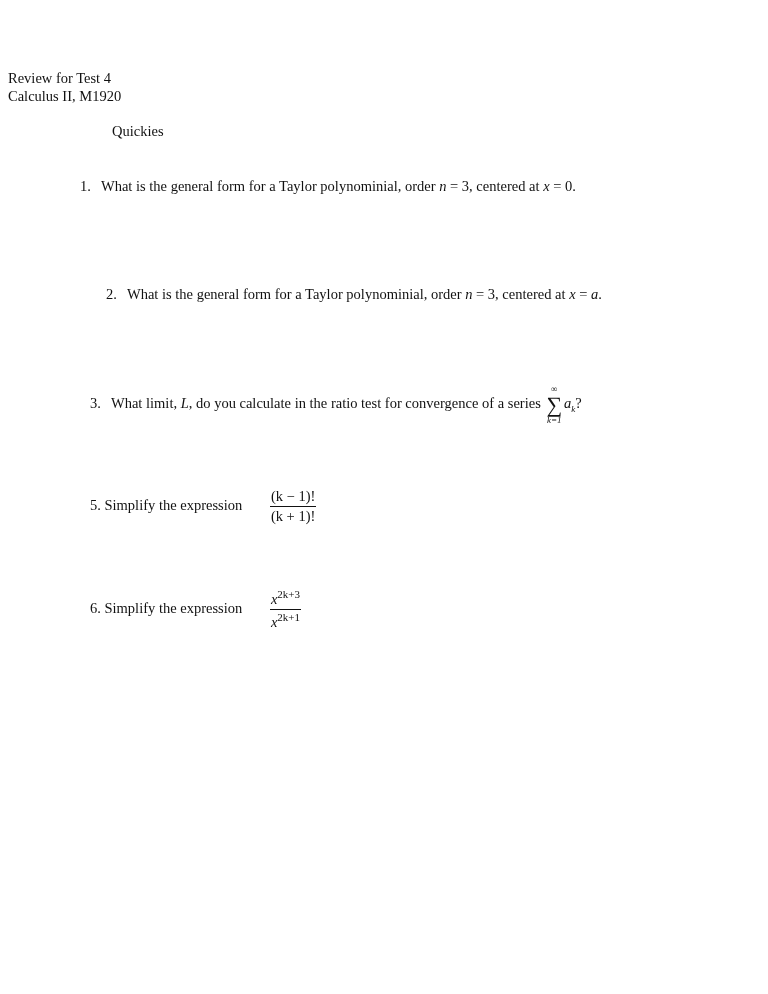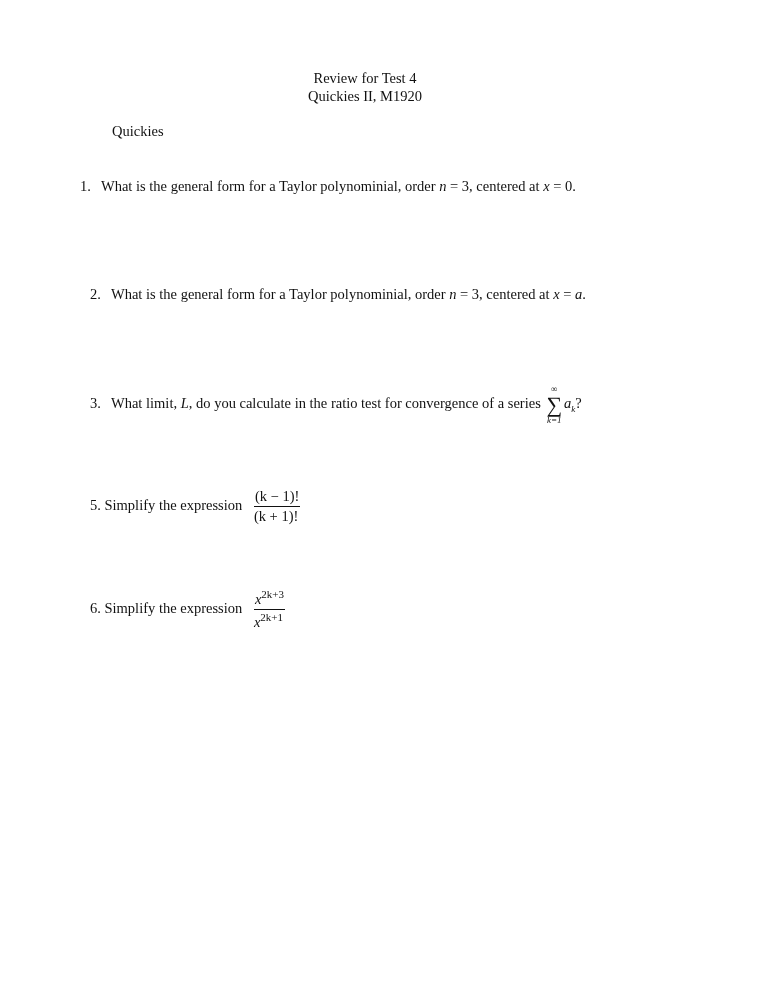--- a/index.html
+++ b/index.html
@@ -1,43 +1,43 @@
 <!DOCTYPE html>
 <html><head>
 <meta charset="utf-8">
 <style>
   html, body { margin:0; padding:0; background:#ffffff; }
   body { width:768px; height:994px; position:relative; overflow:hidden;
          font-family:"Liberation Serif","DejaVu Serif",serif; color:#111; font-size:14.5px; }
   .abs { position:absolute; white-space:nowrap; }
-  .title { left:0; width:730px; text-align:center; }
+  .title { left:8px; width:730px; }
   .m { font-style:italic; }
   .num { display:inline-block; width:21px; }
-  .frac { display:inline-block; vertical-align:middle; margin-left:8px; }
+  .frac { display:inline-block; vertical-align:middle; text-align:center; margin-left:24px; }
   .frac .n { display:block; padding:0 1px 1px; border-bottom:1px solid #111; }
   .frac .d { display:block; padding-top:1px; }
   .sup { font-size:11px; vertical-align:6px; font-style:normal; }
   .sum { display:inline-block; vertical-align:middle; text-align:center; line-height:1; margin:0 2px; }
   .sum .top { display:block; font-size:9px; }
   .sum .sig { display:block; font-size:22px; }
   .sum .bot { display:block; font-size:9px; font-style:italic; }
 </style>
 </head>
 <body>
 
 <div class="abs title" style="top:70px;">Review for Test 4</div>
-<div class="abs title" style="top:88px;">Quickies II, M1920</div>
+<div class="abs title" style="top:88px;">Calculus II, M1920</div>
 
 <div class="abs" style="left:112px; top:123px; font-weight:normal;">Quickies</div>
 
 <div class="abs" style="left:80px; top:178px;">
   <span class="num">1.</span><span>What is the general form for a Taylor polynominial, order </span><span class="m">n</span><span> = 3, centered at </span><span class="m">x</span><span> = 0.</span>
 </div>
 
-<div class="abs" style="left:90px; top:286px;">
+<div class="abs" style="left:106px; top:286px;">
   <span class="num">2.</span><span>What is the general form for a Taylor polynominial, order </span><span class="m">n</span><span> = 3, centered at </span><span class="m">x</span><span> = </span><span class="m">a</span><span>.</span>
 </div>
 
 <div class="abs" style="left:90px; top:385px;">
   <span class="num">3.</span><span>What limit, </span><span class="m">L</span><span>, do you calculate in the ratio test for convergence of a series</span>
   <span class="sum">
     <span class="top">∞</span>
     <span class="sig">∑</span>
     <span class="bot">k=1</span>
   </span><span class="m">a</span><sub class="m" style="font-size:9px;">k</sub><span>?</span>

